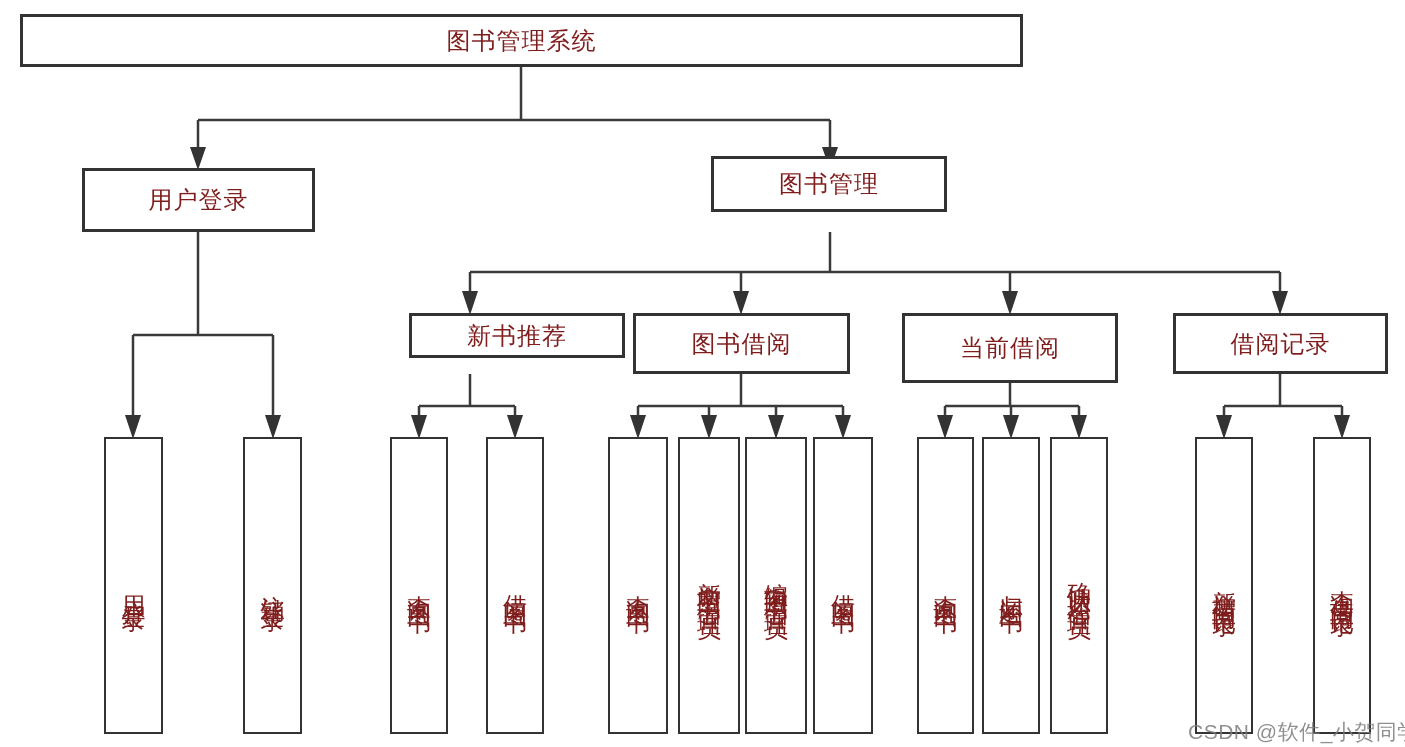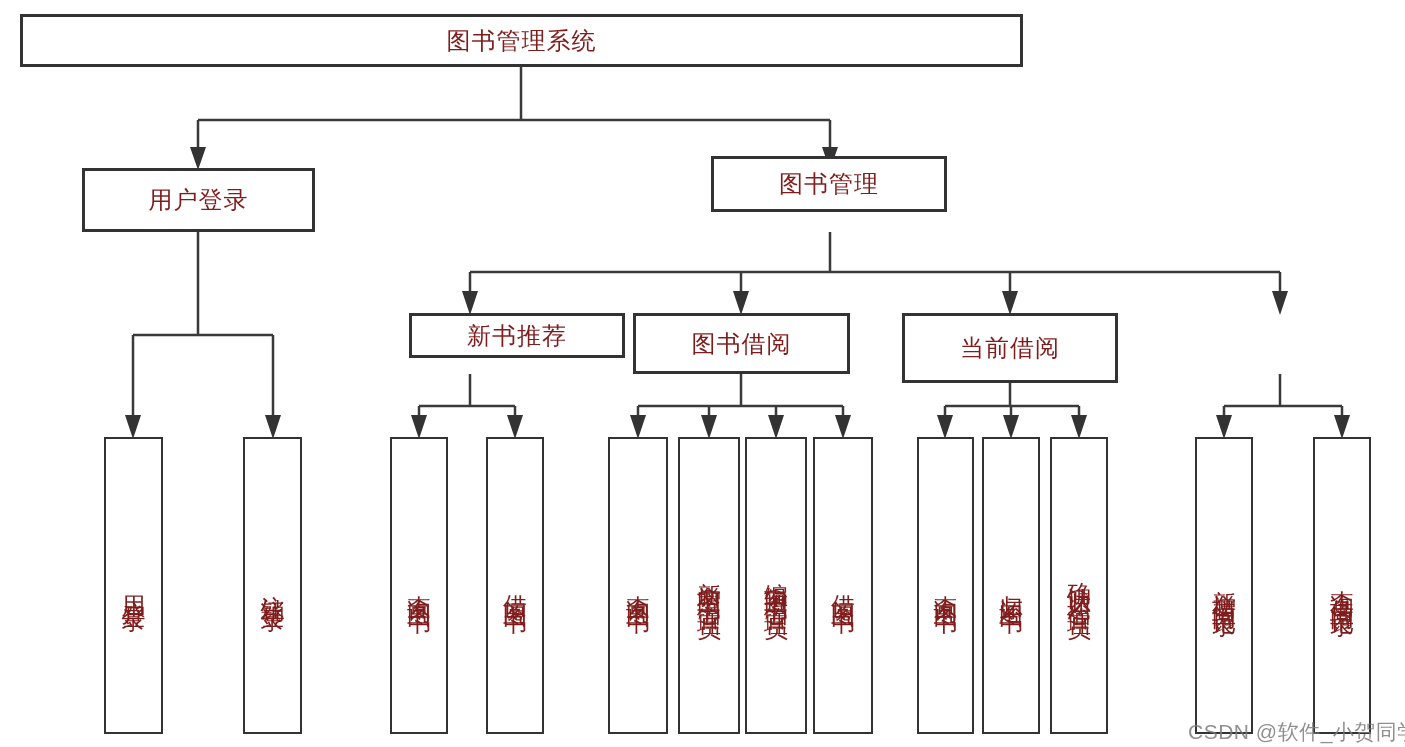--- a/index.html
+++ b/index.html
@@ -140,20 +140,23 @@
 
   <div id="n-newbook" class="box">
     <span>新书推荐</span>
   </div>
   <div id="n-borrow" class="box">
     <span>图书借阅</span>
   </div>
   <div id="n-current" class="box">
     <span>当前借阅</span>
   </div>
+  <div id="n-records" class="box">
+    <span>借阅记录</span>
+  </div>
 
   <div id="l-userlogin" class="box vbox leaf">
     <span class="vtext">用户登录</span>
   </div>
   <div id="l-logout" class="box vbox leaf">
     <span class="vtext">注销登录</span>
   </div>
 
   <div id="l-nb-query" class="box vbox leaf">
     <span class="vtext">查询图书</span>

